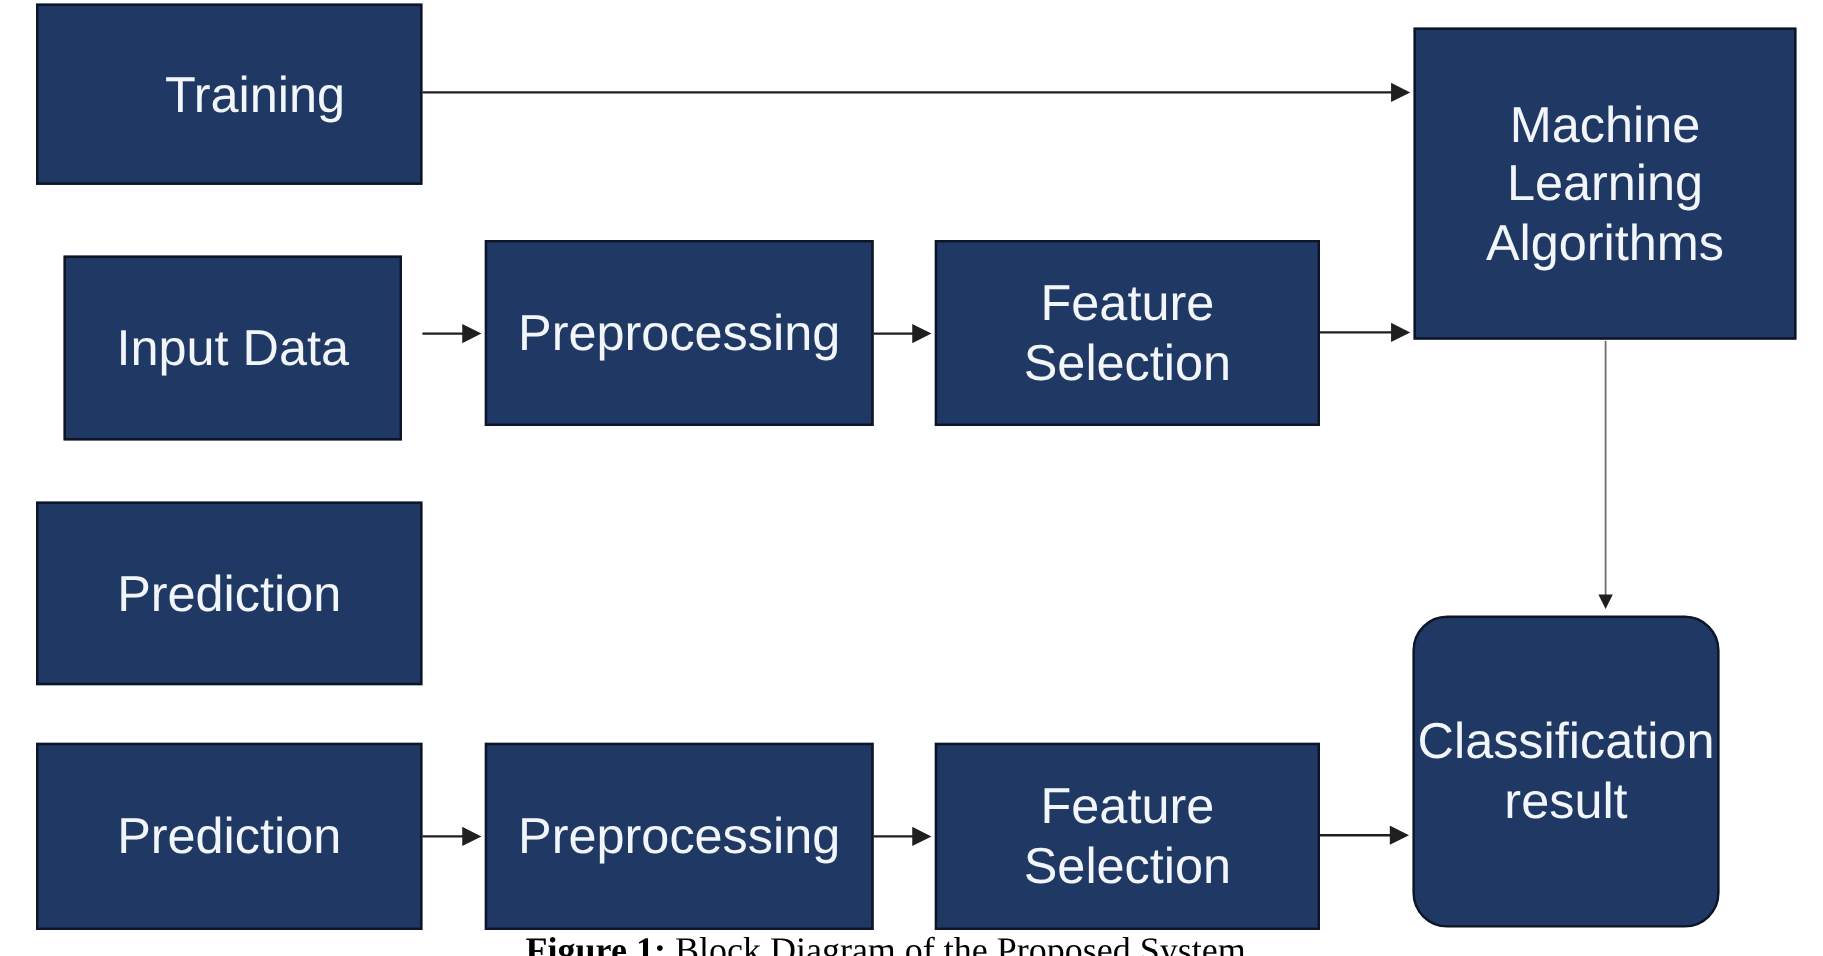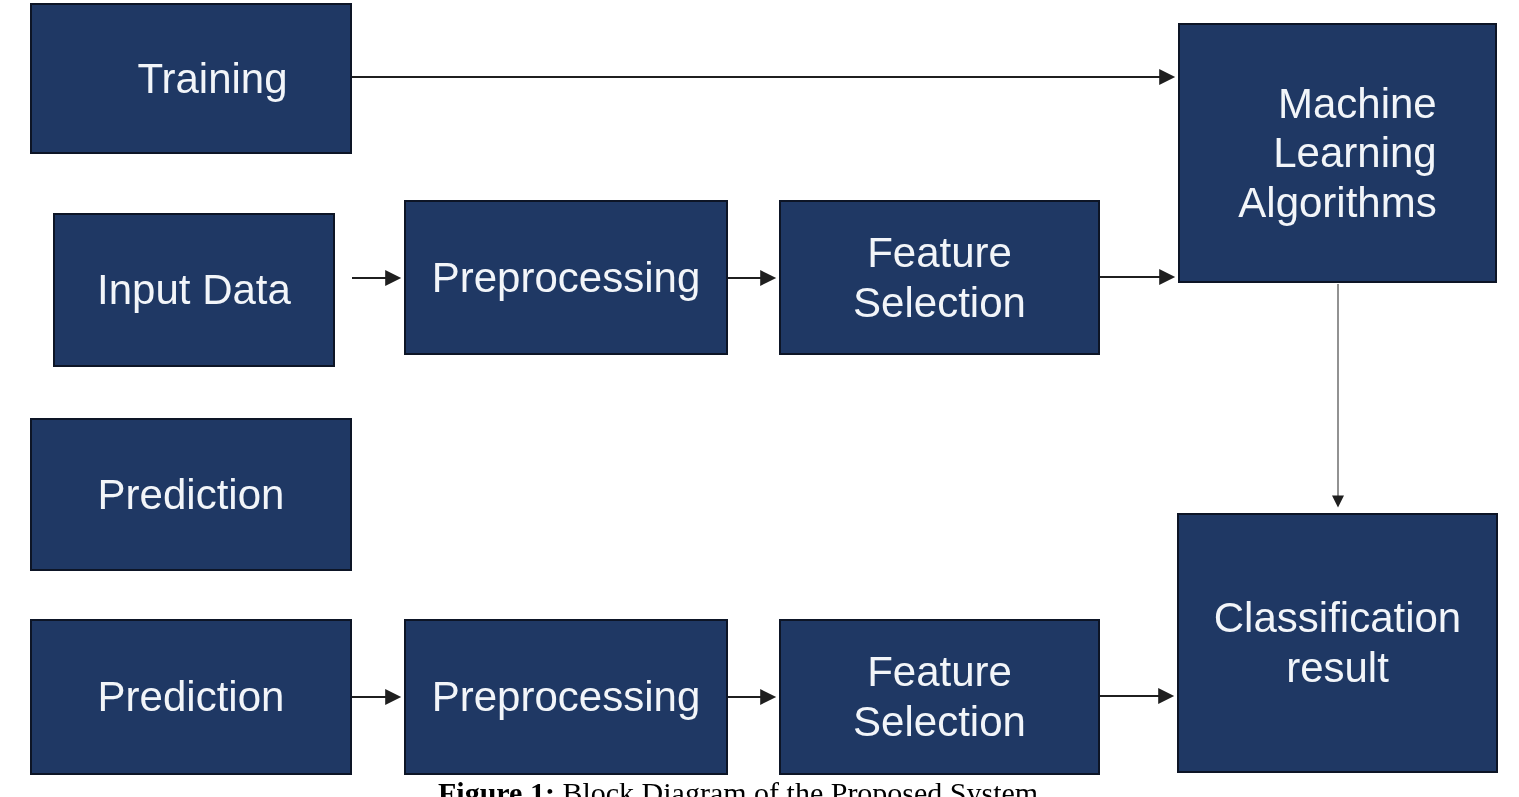--- a/index.html
+++ b/index.html
@@ -33,26 +33,26 @@
     font-size: 42px;
     line-height: 1.18;
     white-space: pre-line;
     font-weight: 400;
   }
   
   .n-training            { left: 30px;   top: 3px;   width: 322px; height: 151px; padding-left: 43px; }
   .n-input-data          { left: 30px;   top: 213px; width: 282px; height: 154px; margin-left: 23px; }
   .n-preprocessing-top   { left: 404px;  top: 200px; width: 324px; height: 155px; }
   .n-feature-top         { left: 779px;  top: 200px; width: 321px; height: 155px; }
-  .n-ml                  { left: 1178px; top: 23px;  width: 319px; height: 260px; text-align: right; }
+  .n-ml                  { left: 1178px; top: 23px;  width: 319px; height: 260px; }
   .n-prediction-upper    { left: 30px;   top: 418px; width: 322px; height: 153px; }
   .n-prediction-lower    { left: 30px;   top: 619px; width: 322px; height: 156px; }
   .n-preprocessing-bot   { left: 404px;  top: 619px; width: 324px; height: 156px; }
   .n-feature-bot         { left: 779px;  top: 619px; width: 321px; height: 156px; }
-  .n-classification      { left: 1177px; top: 513px; width: 321px; height: 260px; }
+  .n-classification      { left: 1177px; top: 513px; width: 256px; height: 260px; border-radius: 29px; }
 
   svg.arrows {
     position: absolute;
     left: 0;
     top: 0;
     width: 1519px;
     height: 797px;
     pointer-events: none;
   }
   svg.arrows line {

